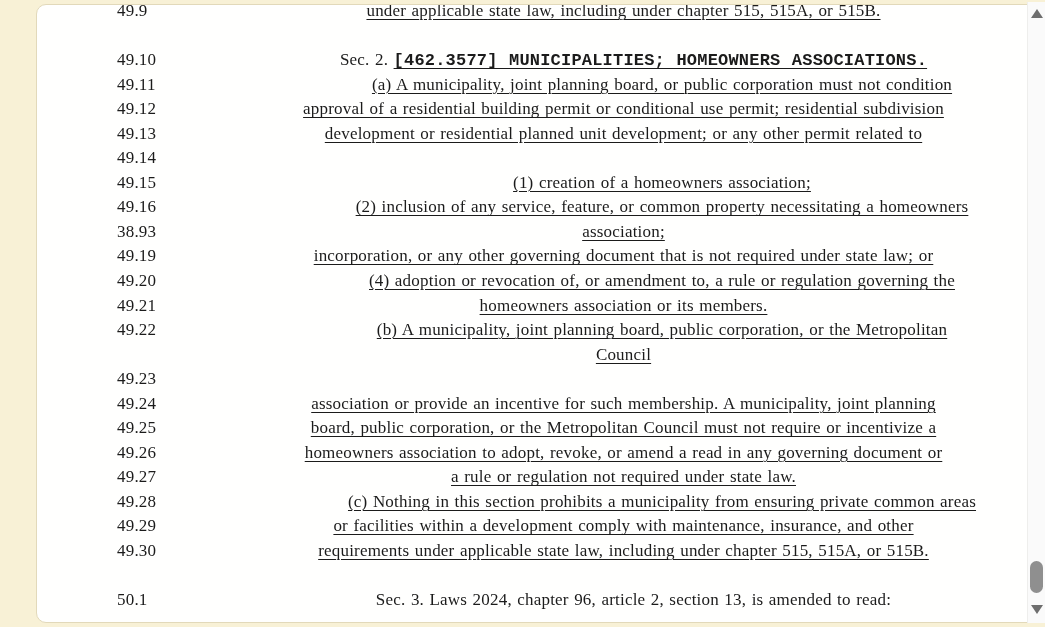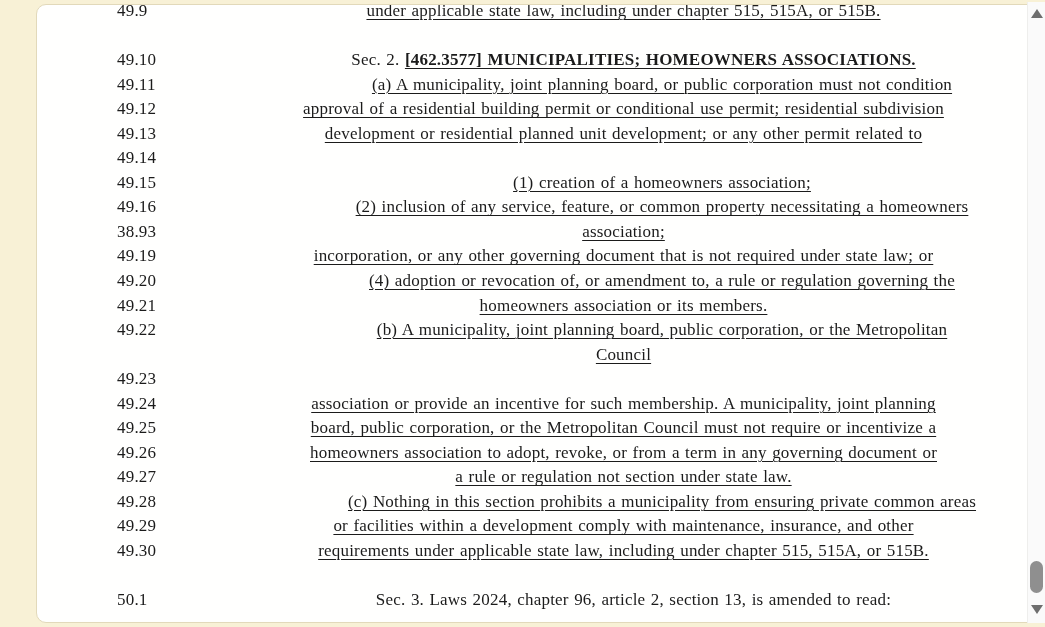--- a/index.html
+++ b/index.html
@@ -24,21 +24,21 @@
     font-size: 17px; color: var(--text, #1b1b1b);
     white-space: pre; letter-spacing: 0.2px; word-spacing: 1px;
   }
   .line.blank {  }
   .num { flex: 0 0 75px; margin-left: 80px; }
   .text { flex: 1 1 auto; text-align: center; }
   .indent-body { padding-left: 0; }
   .indent-sec  { padding-left: 20px; }
   .indent-para { padding-left: 77px; font-family: Liberation Serif, serif; }
   .u { text-decoration: underline; text-underline-offset: 3px; text-decoration-thickness: 1px; }
-  .b { font-weight: 700; }
+  .b { font-weight: 700; font-family: Liberation Mono, monospace; }
   .scrollbar {
     position: absolute; right: 0; top: 2px;
     width: 17px; height: 621px;
     background: var(--scrollbar-track, #fafafa);
     border-left: 1px solid #eeeeec;
   }
   .sb-btn {
     position: absolute; left: 0; width: 17px; height: 14px;
     display: flex; align-items: center; justify-content: center;
     cursor: pointer;
@@ -78,22 +78,22 @@
       <div class="line"><span class="num">49.16</span><span class="text indent-para"><span class="u ">(2) inclusion of any service, feature, or common property necessitating a homeowners</span></span></div>
       <div class="line"><span class="num">38.93</span><span class="text indent-body"><span class="u ">association;</span></span></div>
       <div class="line"><span class="num">49.19</span><span class="text indent-body"><span class="u ">incorporation, or any other governing document that is not required under state law; or</span></span></div>
       <div class="line"><span class="num">49.20</span><span class="text indent-para"><span class="u ">(4) adoption or revocation of, or amendment to, a rule or regulation governing the</span></span></div>
       <div class="line"><span class="num">49.21</span><span class="text indent-body"><span class="u ">homeowners association or its members.</span></span></div>
       <div class="line"><span class="num">49.22</span><span class="text indent-para"><span class="u ">(b) A municipality, joint planning board, public corporation, or the Metropolitan</span></span></div>
       <div class="line"><span class="num"></span><span class="text indent-body"><span class="u ">Council</span></span></div>
       <div class="line"><span class="num">49.23</span></div>
       <div class="line"><span class="num">49.24</span><span class="text indent-body"><span class="u ">association or provide an incentive for such membership. A municipality, joint planning</span></span></div>
       <div class="line"><span class="num">49.25</span><span class="text indent-body"><span class="u ">board, public corporation, or the Metropolitan Council must not require or incentivize a</span></span></div>
-      <div class="line"><span class="num">49.26</span><span class="text indent-body"><span class="u ">homeowners association to adopt, revoke, or from a term in any governing document or</span></span></div>
-      <div class="line"><span class="num">49.27</span><span class="text indent-body"><span class="u ">a rule or regulation not section under state law.</span></span></div>
+      <div class="line"><span class="num">49.26</span><span class="text indent-body"><span class="u ">homeowners association to adopt, revoke, or amend a read in any governing document or</span></span></div>
+      <div class="line"><span class="num">49.27</span><span class="text indent-body"><span class="u ">a rule or regulation not required under state law.</span></span></div>
       <div class="line"><span class="num">49.28</span><span class="text indent-para"><span class="u ">(c) Nothing in this section prohibits a municipality from ensuring private common areas</span></span></div>
       <div class="line"><span class="num">49.29</span><span class="text indent-body"><span class="u ">or facilities within a development comply with maintenance, insurance, and other</span></span></div>
       <div class="line"><span class="num">49.30</span><span class="text indent-body"><span class="u ">requirements under applicable state law, including under chapter 515, 515A, or 515B.</span></span></div>
       <div class="line blank"></div>
       <div class="line"><span class="num">50.1</span><span class="text indent-sec"><span class="">Sec. 3. Laws 2024, chapter 96, article 2, section 13, is amended to read:</span></span></div>
     </div>
 </div>
 
 <div class="scrollbar">
   <div class="sb-btn sb-up">

